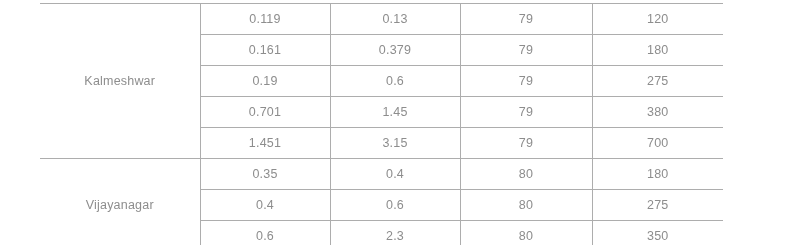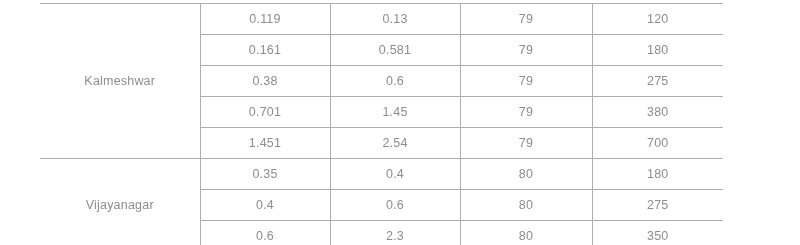--- a/index.html
+++ b/index.html
@@ -87,39 +87,39 @@
     <tbody>
         <tr>
           <td class="label-cell" rowspan="5">Kalmeshwar</td>
           <td class="cell">0.119</td>
           <td class="cell">0.13</td>
           <td class="cell">79</td>
           <td class="cell">120</td>
         </tr>
         <tr>
           <td class="cell">0.161</td>
-          <td class="cell">0.581</td>
+          <td class="cell">0.379</td>
           <td class="cell">79</td>
           <td class="cell">180</td>
         </tr>
         <tr>
-          <td class="cell">0.38</td>
+          <td class="cell">0.19</td>
           <td class="cell">0.6</td>
           <td class="cell">79</td>
           <td class="cell">275</td>
         </tr>
         <tr>
           <td class="cell">0.701</td>
           <td class="cell">1.45</td>
           <td class="cell">79</td>
           <td class="cell">380</td>
         </tr>
         <tr>
           <td class="cell">1.451</td>
-          <td class="cell">2.54</td>
+          <td class="cell">3.15</td>
           <td class="cell">79</td>
           <td class="cell">700</td>
         </tr>
         <tr>
           <td class="label-cell label-last" rowspan="3">Vijayanagar</td>
           <td class="cell">0.35</td>
           <td class="cell">0.4</td>
           <td class="cell">80</td>
           <td class="cell">180</td>
         </tr>

